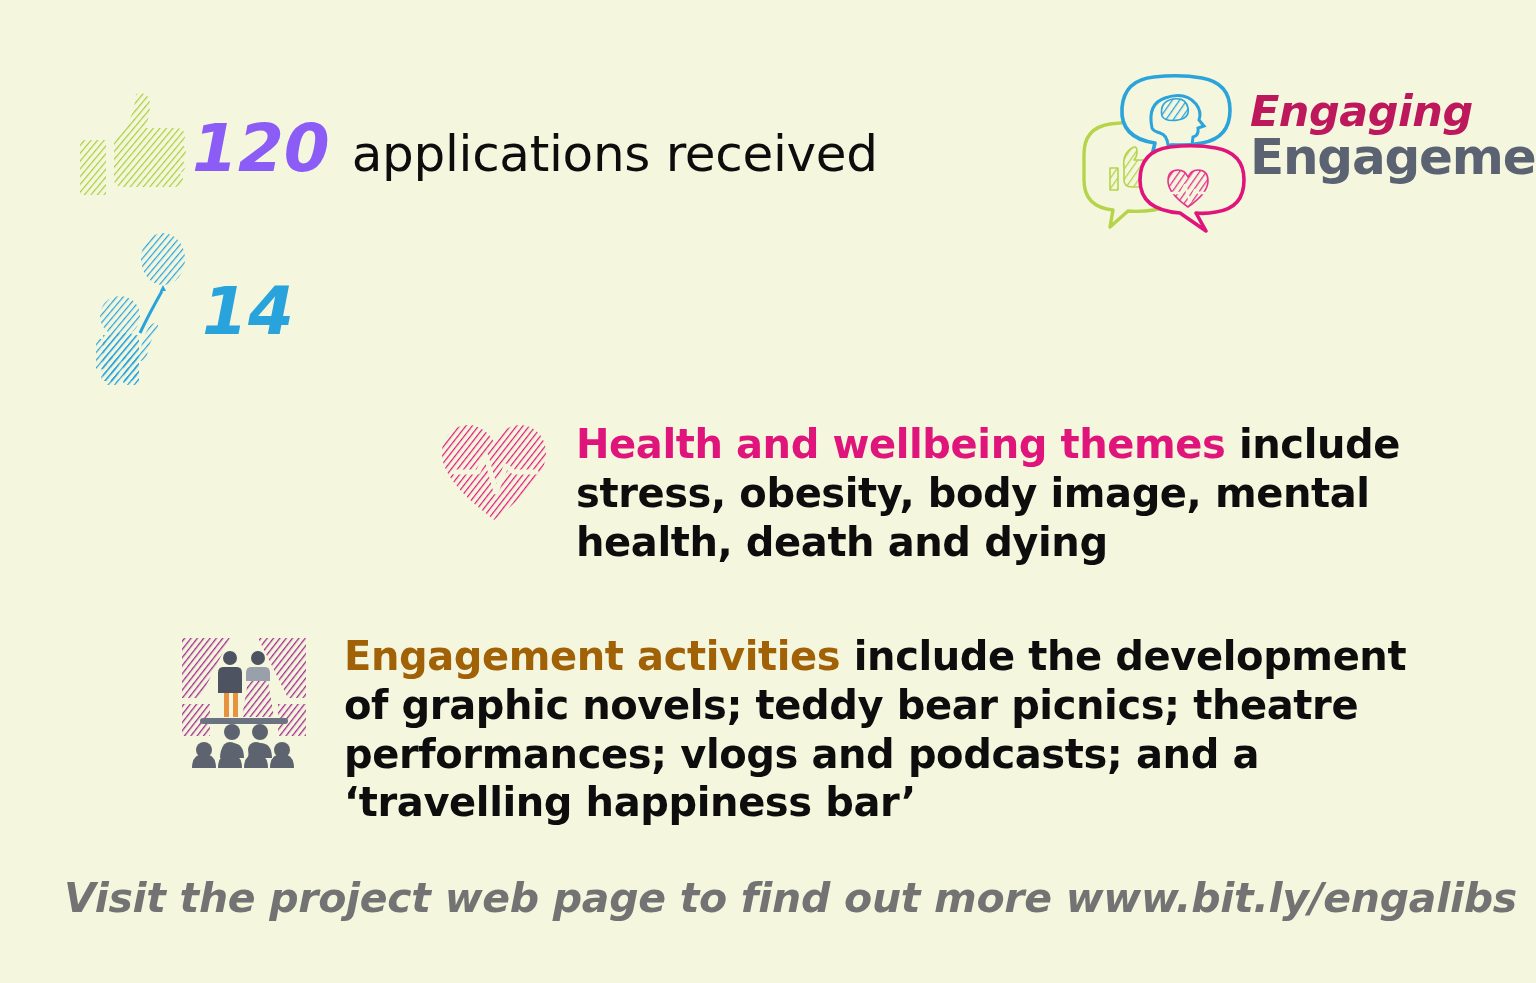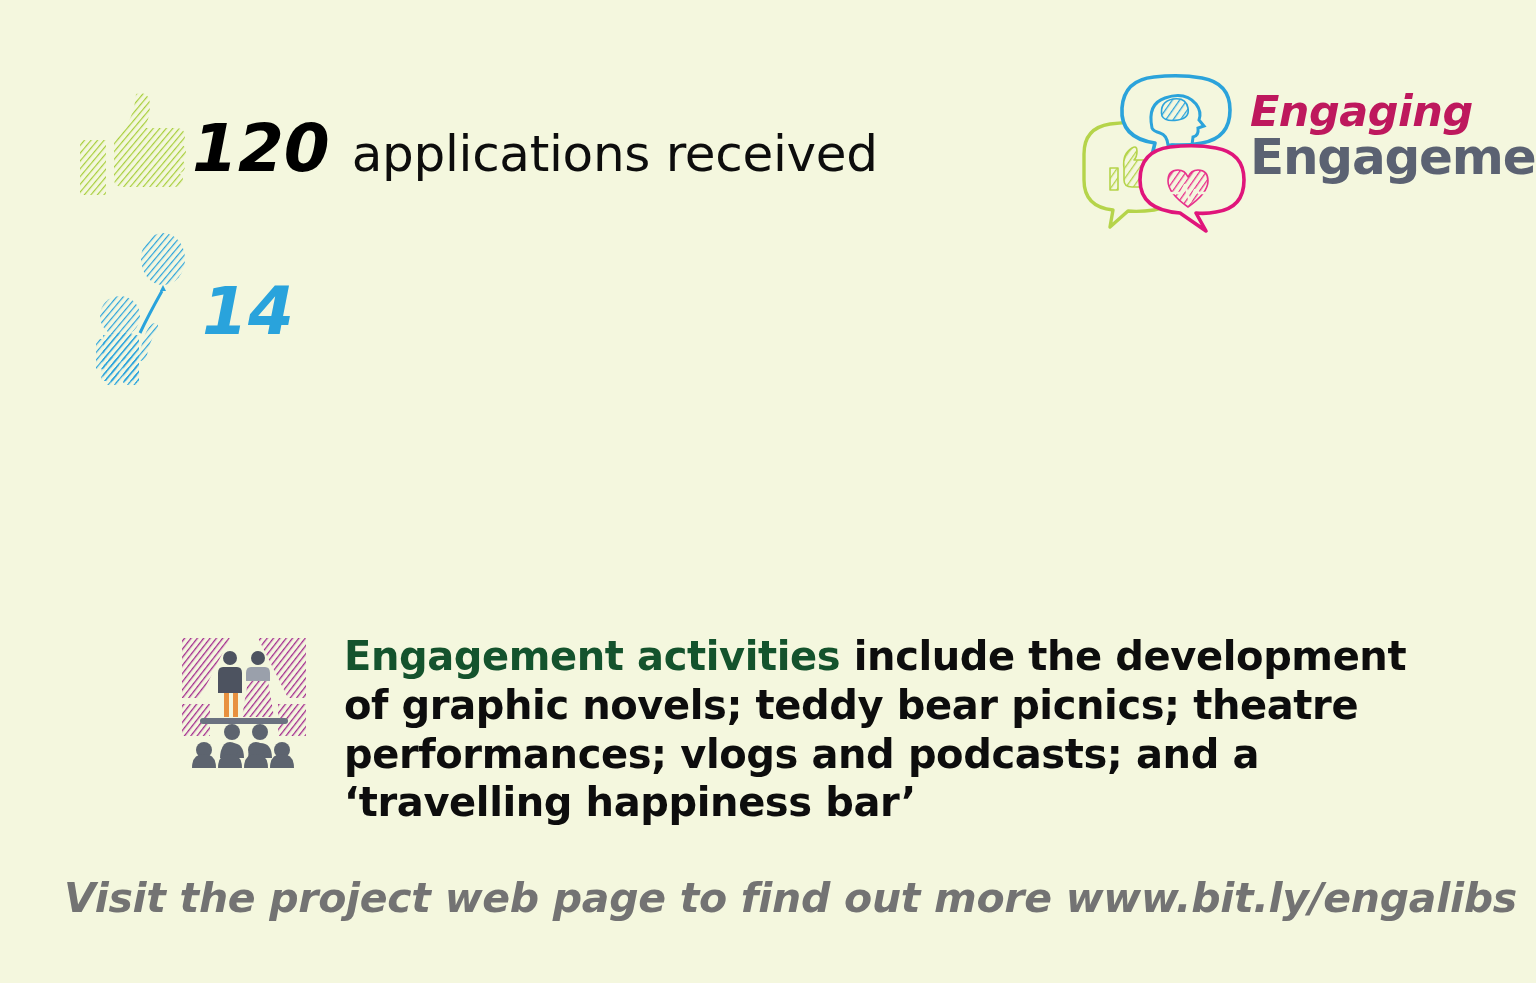--- a/index.html
+++ b/index.html
@@ -90,21 +90,21 @@
     align-items: baseline;
     white-space: nowrap;
   }
   .stat-number {
     font-size: 66px;
     font-weight: 700;
     font-style: italic;
     line-height: 1;
     letter-spacing: 0px;
   }
-  .stat-number.green { color: #000000; }
+  .stat-number.green { color: #8b5cf6; }
   .stat-number.blue  { color: #29a3dc; }
   .stat-label {
     font-size: 50px;
     font-weight: 400;
     color: #0d0d0d;
     line-height: 1;
     margin-left: 22px;
     letter-spacing: -0.3px;
   }
 
@@ -124,21 +124,21 @@
     font-size: 40px;
     line-height: 1.22;
     color: #0d0d0d;
     font-weight: 600;
     letter-spacing: -0.4px;
   }
   .block-health .block-body { margin-left: 26px; width: 860px; }
   .block-engage .block-body { margin-left: 32px; width: 1150px; }
 
   .lead-pink   { color: #e0157b; font-weight: 700; }
-  .lead-purple { color: #14532d; font-weight: 700; }
+  .lead-purple { color: #a16207; font-weight: 700; }
 
   
   .footer {
     position: absolute;
     left: 64px;
     top: 874px;
     font-size: 41px;
     font-weight: 700;
     font-style: italic;
     color: #737373;
@@ -232,20 +232,36 @@
         <rect x="14" y="125" width="13" height="28" fill="url(#hatchSky)"></rect>
         <rect x="32" y="125" width="13" height="28" fill="url(#hatchSky)"></rect>
         <rect x="4" y="107" width="9" height="30" fill="url(#hatchSky)"></rect>
       </svg>
     </div>
     <div class="stat-text">
       <span class="stat-number blue hand">14</span>
     </div>
   </div>
 
+  <div class="block block-health">
+    <div class="block-icon">
+      <svg viewBox="0 0 112 106" width="112" height="106" aria-hidden="true">
+        <defs>
+          <pattern id="hatchMagenta" width="5" height="5" patternTransform="rotate(38)" patternUnits="userSpaceOnUse">
+            <line x1="0" y1="0" x2="0" y2="5" stroke="#e0157b" stroke-width="2.4"></line>
+          </pattern>
+        </defs>
+        <path d="M56 100 C20 72 4 52 4 33 C4 16 16 5 30 5 C41 5 51 12 56 22 C61 12 71 5 82 5 C96 5 108 16 108 33 C108 52 92 72 56 100 Z" fill="url(#hatchMagenta)"></path>
+        <polyline points="16,52 40,52 48,36 58,72 68,46 76,52 98,52" fill="none" stroke="#f4f7de" stroke-width="5" stroke-linejoin="round" stroke-linecap="round"></polyline>
+      </svg>
+    </div>
+    <div class="block-body hand">
+      <span class="lead-pink">Health and wellbeing themes</span><span> include stress, obesity, body image, mental health, death and dying</span>
+    </div>
+  </div>
 
   <div class="block block-engage">
     <div class="block-icon">
       <svg viewBox="0 0 136 136" width="136" height="136" aria-hidden="true">
         <defs>
           <pattern id="hatchPurple" width="5" height="5" patternTransform="rotate(38)" patternUnits="userSpaceOnUse">
             <line x1="0" y1="0" x2="0" y2="5" stroke="#a32a8e" stroke-width="2.6"></line>
           </pattern>
         </defs>
 

